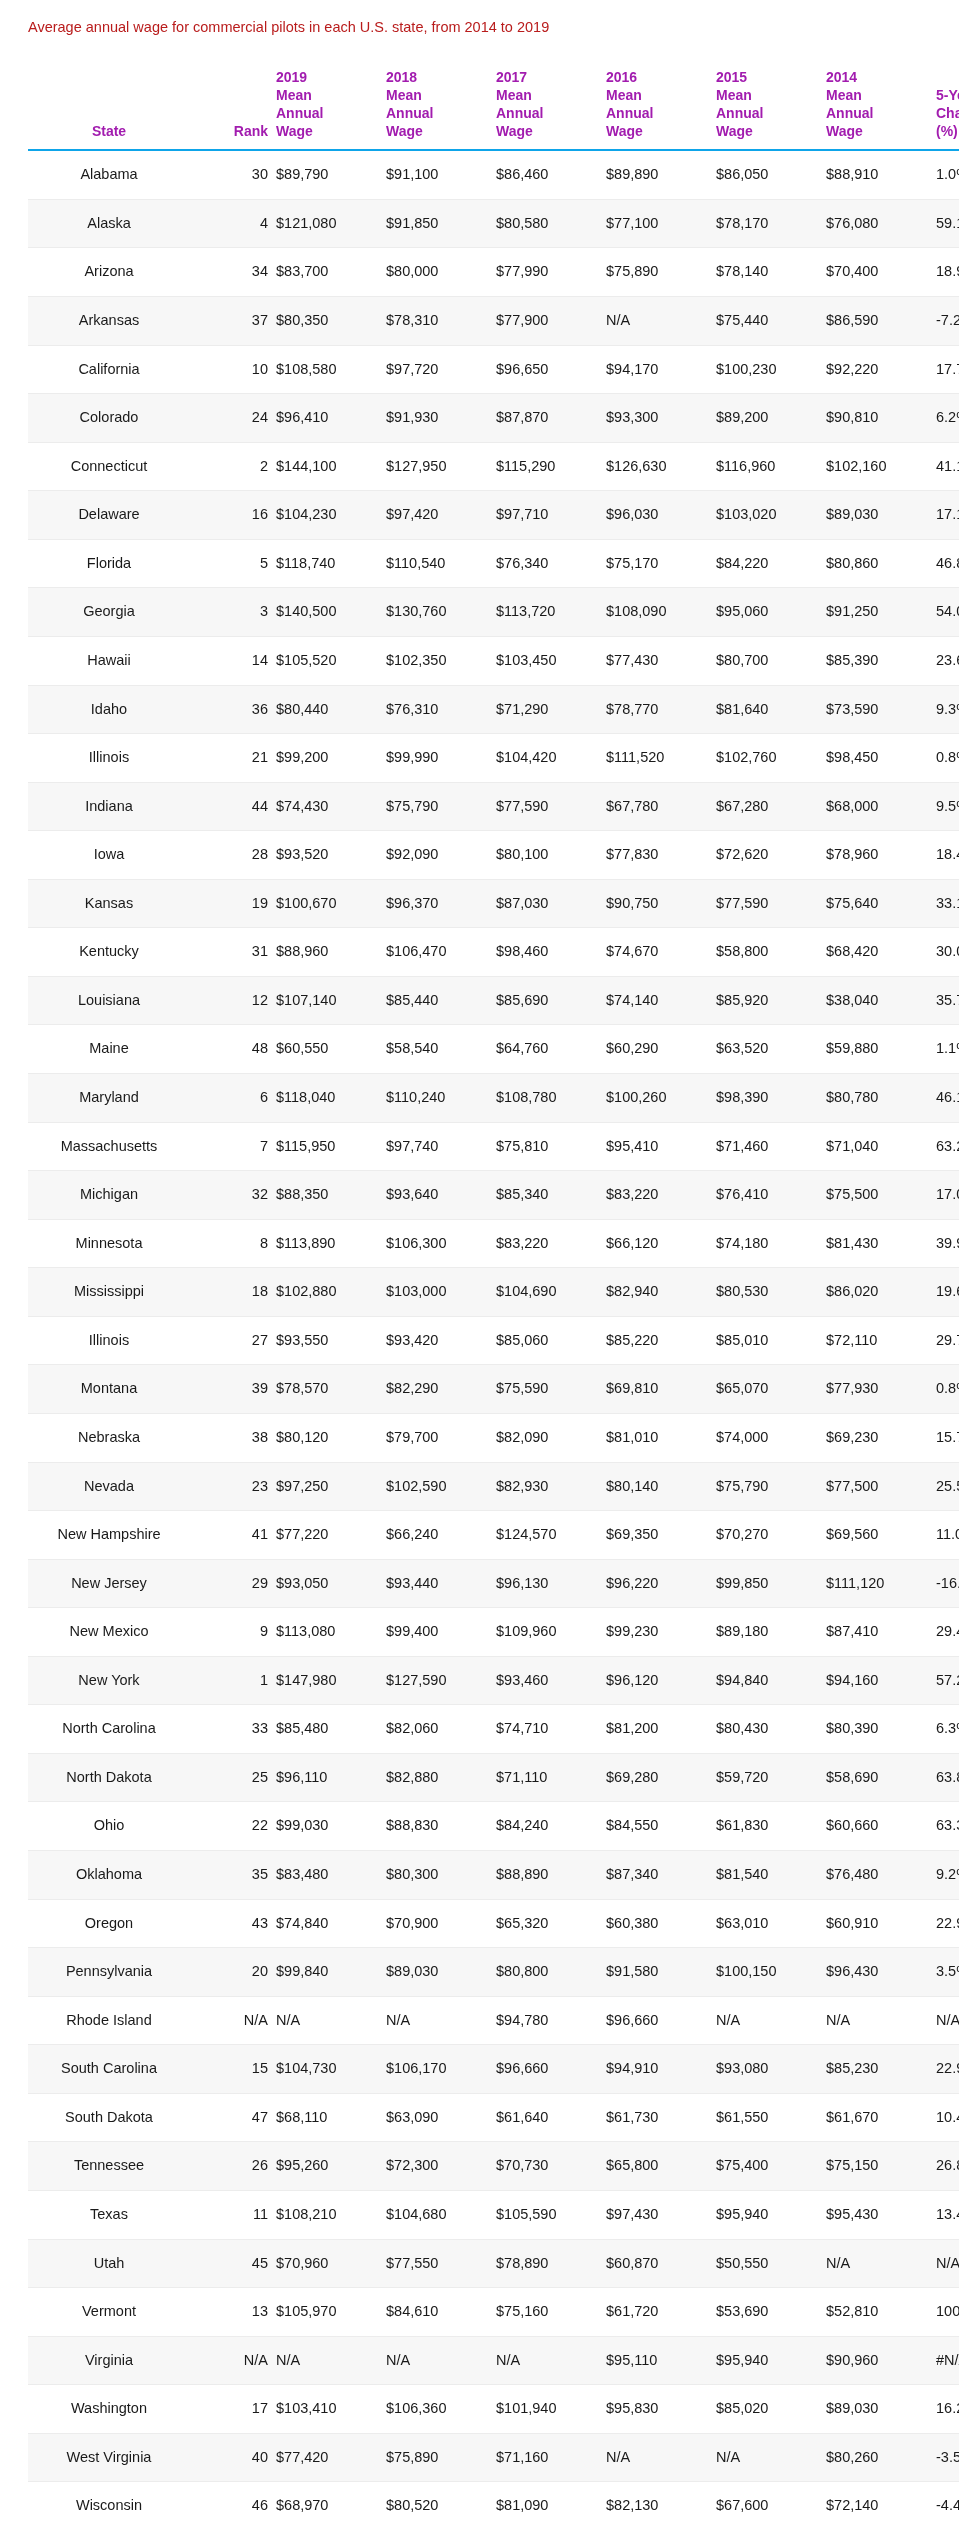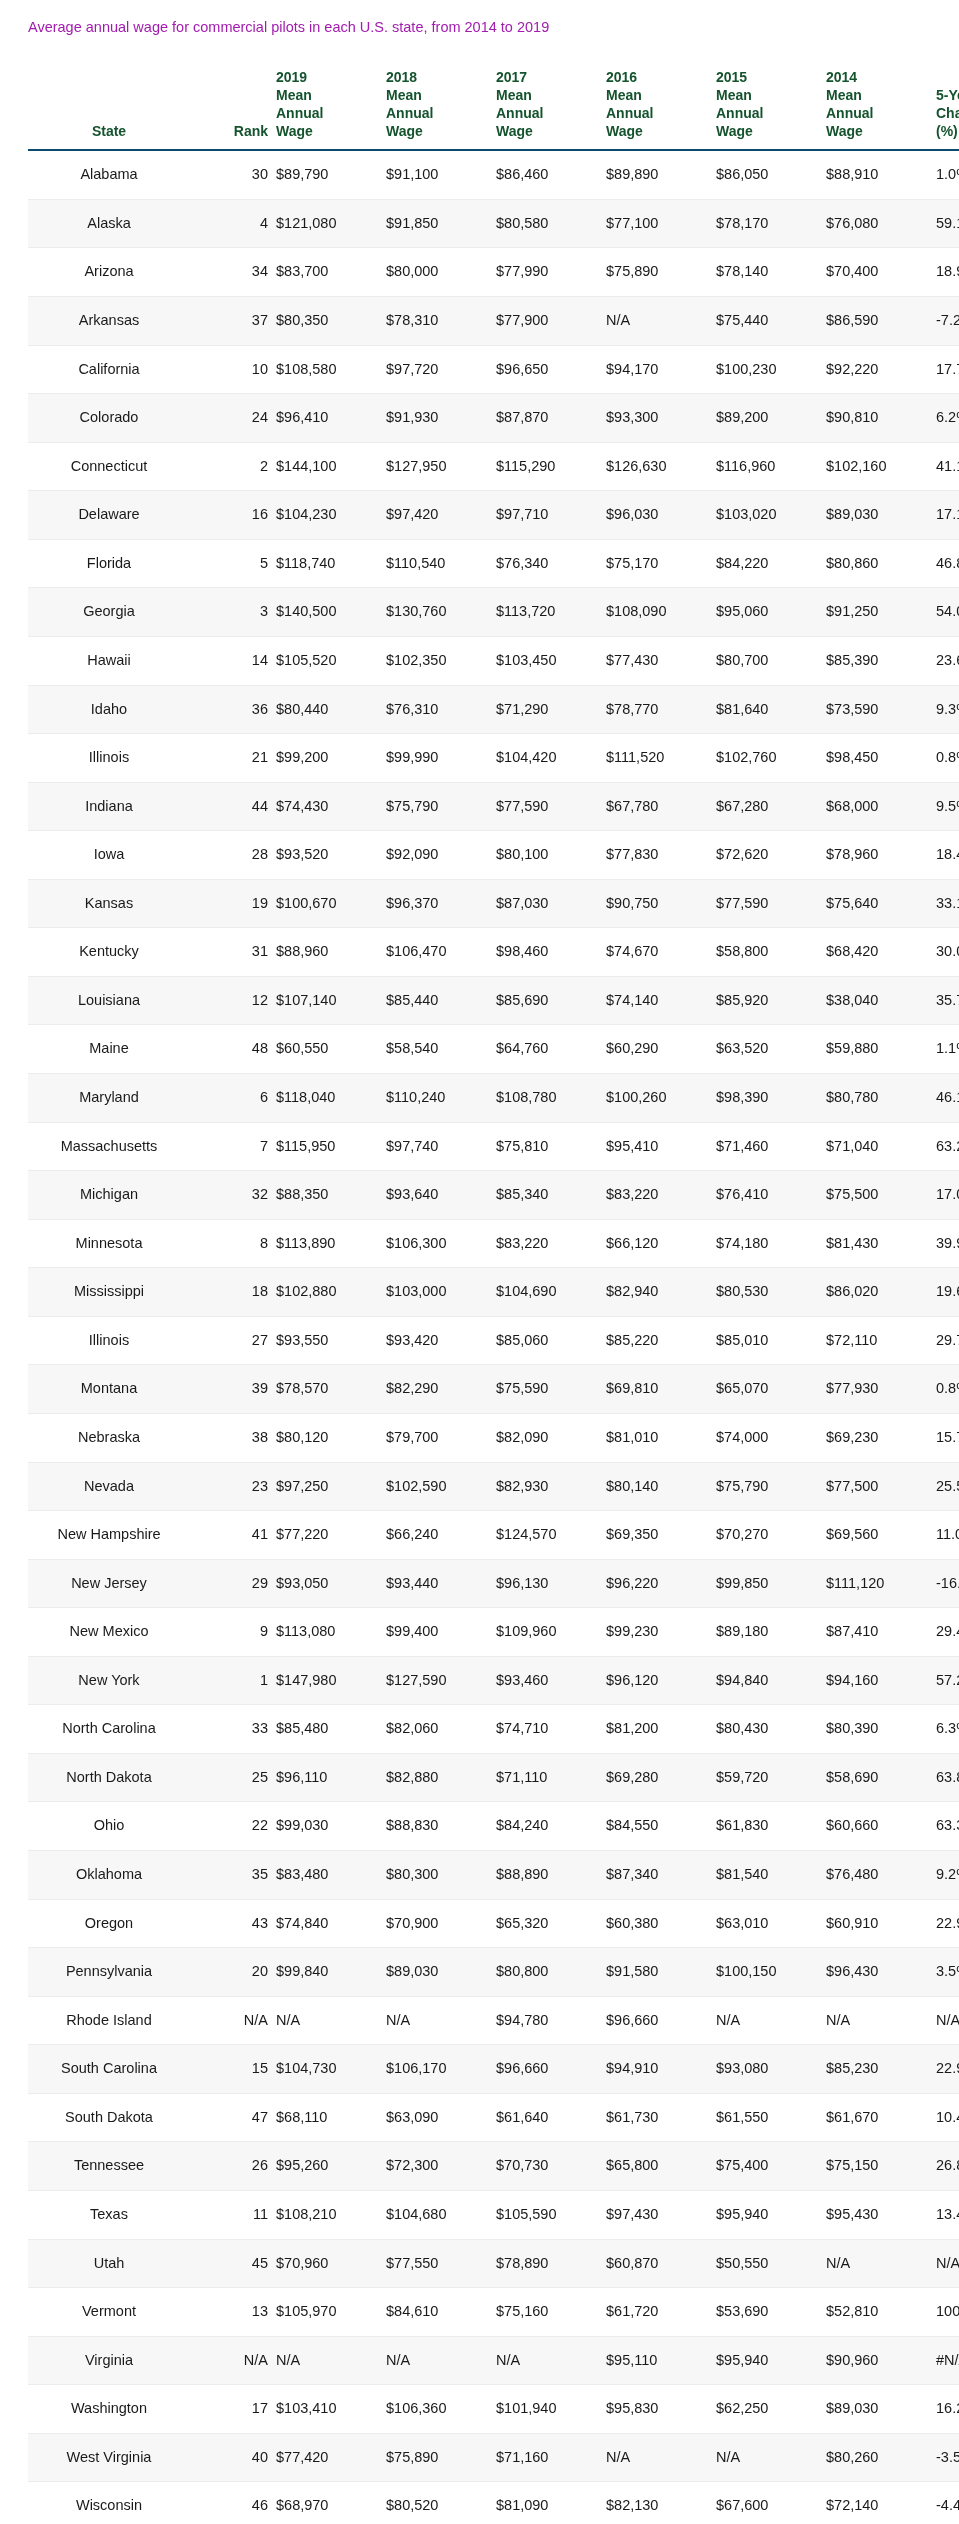--- a/index.html
+++ b/index.html
@@ -22,37 +22,37 @@
     font-size: 24px;
     font-weight: bold;
     letter-spacing: -0.2px;
     color: #111111;
     margin: 0 0 8px 0;
     line-height: 1.2;
   }
   .chart-subtitle {
     font-size: 14.5px;
     font-weight: normal;
-    color: #a21caf;
+    color: #b91c1c;
     margin: 0 0 30px 0;
     line-height: 1.35;
   }
   table.datawrapper {
     width: 100%;
     border-collapse: collapse;
     table-layout: fixed;
   }
   table.datawrapper thead th {
     font-size: 14px;
     font-weight: bold;
-    color: #14532d;
+    color: #a21caf;
     vertical-align: bottom;
     padding: 0 8px 9px 0;
     line-height: 1.3;
-    border-bottom: 2px solid #0c4a6e;
+    border-bottom: 2px solid #0ea5e9;
   }
   th.col-state, td.col-state {
     text-align: center;
     width: 170px;
     padding-left: 2px;
   }
   th.col-rank, td.col-rank {
     text-align: right;
     width: 78px;
   }
@@ -648,21 +648,21 @@
           <td class="col-wage">$90,960</td>
           <td class="col-change">#N/A</td>
         </tr>
         <tr>
           <td class="col-state">Washington</td>
           <td class="col-rank">17</td>
           <td class="col-wage">$103,410</td>
           <td class="col-wage">$106,360</td>
           <td class="col-wage">$101,940</td>
           <td class="col-wage">$95,830</td>
-          <td class="col-wage">$62,250</td>
+          <td class="col-wage">$85,020</td>
           <td class="col-wage">$89,030</td>
           <td class="col-change">16.2%</td>
         </tr>
         <tr>
           <td class="col-state">West Virginia</td>
           <td class="col-rank">40</td>
           <td class="col-wage">$77,420</td>
           <td class="col-wage">$75,890</td>
           <td class="col-wage">$71,160</td>
           <td class="col-wage">N/A</td>

